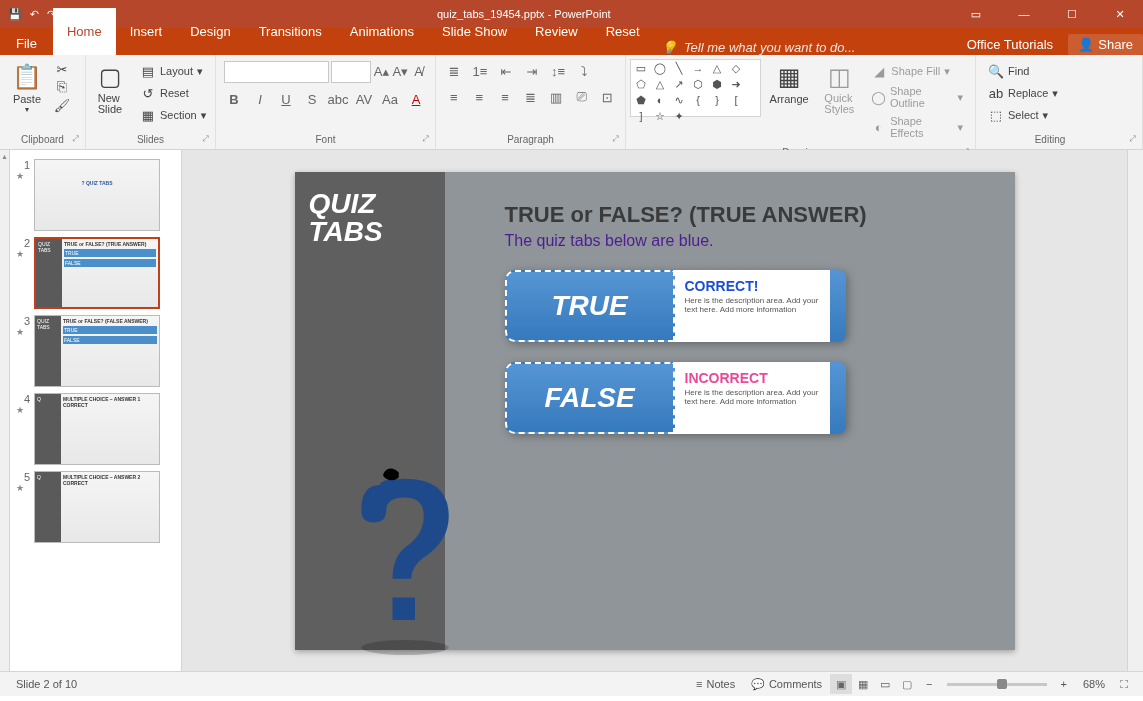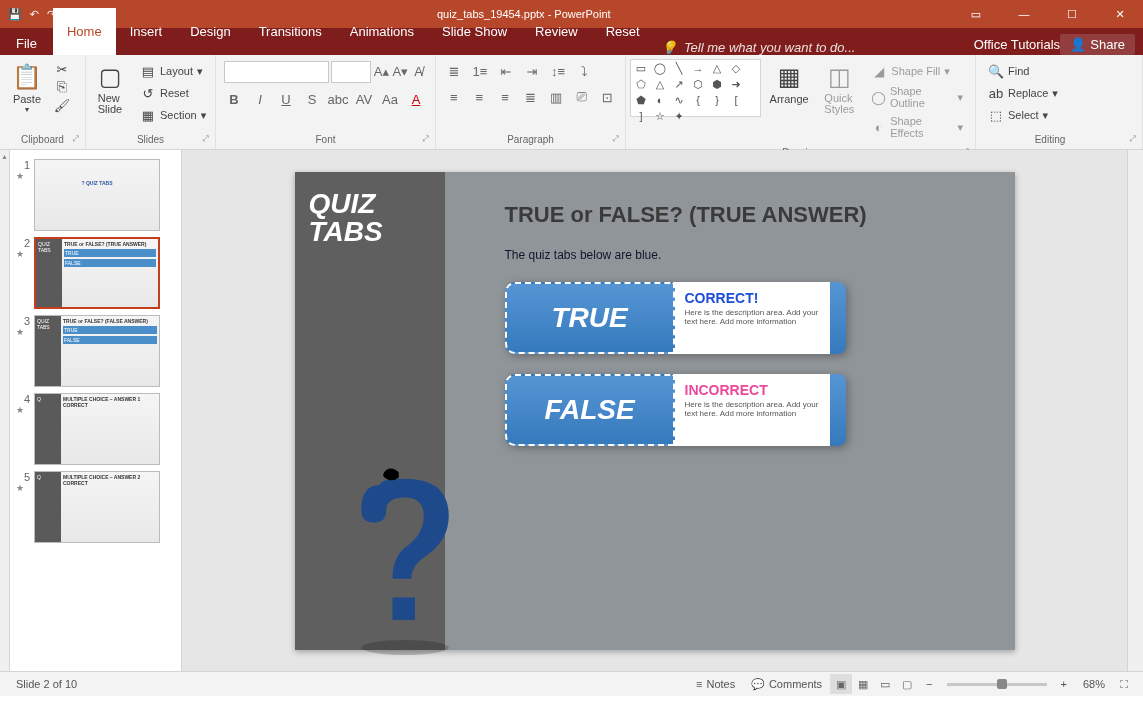--- a/index.html
+++ b/index.html
@@ -3,26 +3,26 @@
 <meta charset="utf-8">
 <style>
 *{margin:0;padding:0;box-sizing:border-box;font-family:"Segoe UI",Arial,sans-serif}
 body{width:1143px;height:701px;background:#fff;overflow:hidden;font-size:12px;color:#444}
 .titlebar{height:28px;background:#B7472A;display:flex;align-items:center;color:#fff;font-size:11px}
 .qat{display:flex;gap:8px;padding:0 8px;align-items:center}
 .qat span{opacity:.95}
 .title-center{flex:1;text-align:center}
 .win-controls{display:flex;gap:2px}
 .win-controls div{width:46px;height:28px;display:flex;align-items:center;justify-content:center;cursor:pointer}
-.tabbar{height:27px;background:#7f1d1d;display:flex;align-items:flex-end;color:#fff;font-size:13px}
+.tabbar{height:27px;background:#c2410c;display:flex;align-items:flex-end;color:#fff;font-size:13px}
 .tab{padding:16px 14px;cursor:pointer}
 .tab.file{padding:4px 16px}
 .tab.active{background:#fff;color:#B7472A}
 .tell-me{flex:1;display:flex;align-items:center;gap:6px;padding:0 8px;opacity:.85;font-style:italic}
-.right-tabs{display:flex;align-items:center;gap:0;padding-right:8px}
+.right-tabs{display:flex;align-items:center;gap:15px;}
 .share-btn{background:rgba(255,255,255,.15);padding:3px 10px;border-radius:2px;display:flex;align-items:center;gap:4px}
 .ribbon{height:95px;background:#f3f3f3;border-bottom:1px solid #d4d4d4;display:flex}
 .group{border-right:1px solid #e1e1e1;display:flex;flex-direction:column;padding:2px}
 .group-body{flex:1;display:flex;align-items:flex-start;gap:2px;padding:2px}
 .group-label{text-align:center;font-size:10px;color:#666;padding:2px 0;position:relative}
 .group-label::after{content:"⤢";position:absolute;right:4px;font-size:8px;color:#888}
 .big-btn{display:flex;flex-direction:column;align-items:center;justify-content:center;padding:4px 8px;font-size:11px;color:#444;cursor:pointer;min-width:40px}
 .big-btn .ic{font-size:24px;margin-bottom:2px}
 .col{display:flex;flex-direction:column;gap:2px;padding:2px}
 .row-item{display:flex;align-items:center;gap:4px;font-size:11px;padding:2px 6px;cursor:pointer;color:#444}
@@ -48,21 +48,21 @@
 .thumb-main{flex:1;padding:2px;color:#333}
 .canvas-area{flex:1;position:relative;background:#e6e6e6;display:flex;align-items:center;justify-content:center}
 .scroll-right{width:16px;background:#f0f0f0;border-left:1px solid #d4d4d4}
 .slide{width:720px;height:478px;background:#909599;box-shadow:0 2px 6px rgba(0,0,0,.3);display:flex;position:relative}
 .slide-side{width:150px;background:#5f5f5f;color:#fff;padding:18px 14px;position:relative}
 .slide-side h1{font-size:28px;font-weight:900;line-height:1;font-style:italic}
 .slide-side p{font-size:9px;margin-top:10px;line-height:1.3}
 .qmark{position:absolute;bottom:-10px;left:45px;width:130px;height:200px}
 .slide-main{flex:1;padding:30px 30px 20px 60px;position:relative}
 .slide-main h2{font-size:22px;color:#3a3a3a;font-weight:700}
-.slide-main .sub{font-size:12px;color:#0f172a;margin-top:20px}
+.slide-main .sub{font-size:16px;color:#4c1d95;margin-top:4px}
 .answer-row{display:flex;margin-top:20px;height:72px;filter:drop-shadow(2px 2px 4px rgba(0,0,0,.3))}
 .tab-btn{width:170px;background:linear-gradient(#5695d4,#357abd);color:#fff;font-size:28px;font-weight:900;font-style:italic;display:flex;align-items:center;justify-content:center;border:2px dashed #fff;border-radius:10px 0 0 10px;position:relative}
 .answer-card{width:155px;background:#fff;padding:8px 10px;font-size:8px;color:#555;position:relative}
 .answer-card .hdr{font-size:14px;font-weight:700;margin-bottom:2px}
 .answer-card .hdr.correct{color:#1d4ed8}
 .answer-card .hdr.incorrect{color:#ec4899}
 .card-tab{width:16px;background:linear-gradient(#5695d4,#357abd);border-radius:0 8px 8px 0}
 .next-btn{position:absolute;bottom:30px;right:50px;background:linear-gradient(#69aae6,#4a8fc9);color:#fff;padding:12px 24px;font-size:18px;font-weight:700;border-radius:4px;box-shadow:2px 2px 6px rgba(0,0,0,.3);cursor:pointer}
 .statusbar{height:25px;background:#f3f3f3;border-top:1px solid #d4d4d4;display:flex;align-items:center;font-size:11px;color:#555;padding:0 8px}
 .statusbar .spacer{flex:1}

